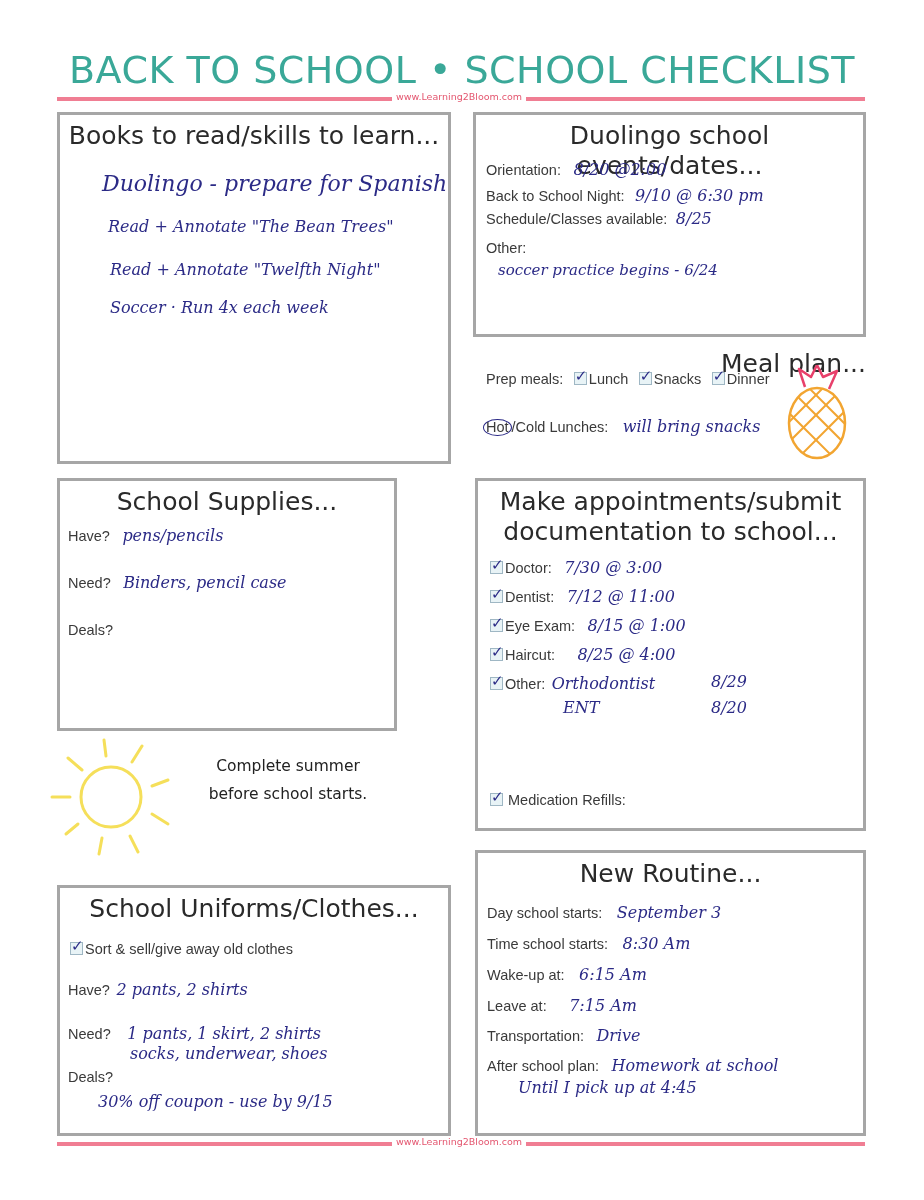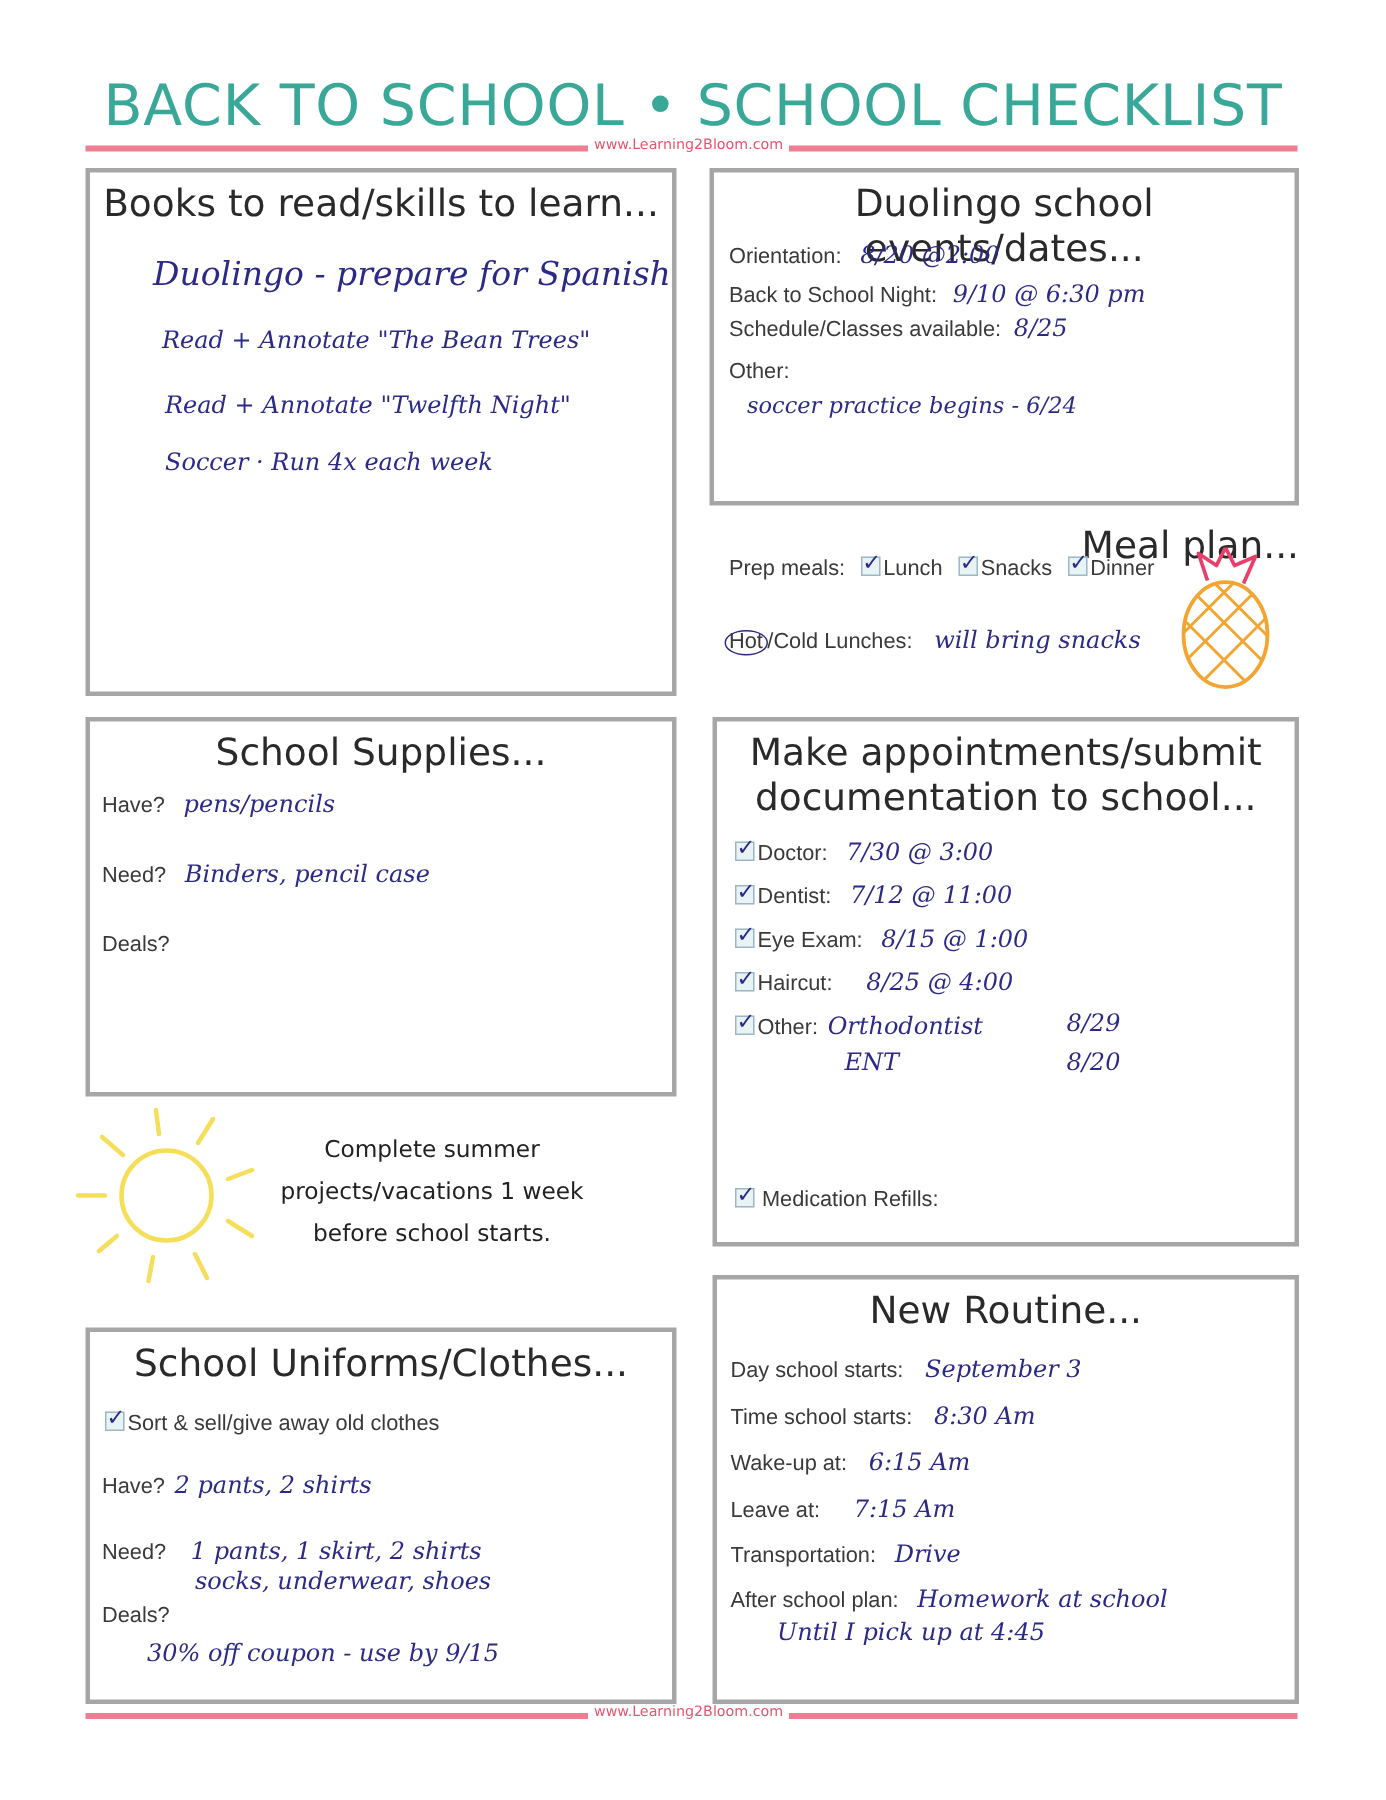--- a/index.html
+++ b/index.html
@@ -106,21 +106,21 @@
         <line x1="80" y1="60" x2="30" y2="110"></line>
     </g>
     <defs>
         <clipPath id="pc">
           <ellipse cx="36" cy="58" rx="28" ry="35"></ellipse>
         </clipPath>
       </defs>
   </svg>
 </div>
 
-<div class="box" style="left:57px;top:478px;width:394px;height:253px;">
+<div class="box" style="left:57px;top:478px;width:340px;height:253px;">
   <div class="box-title">School Supplies...</div>
   <div class="row" style="left:8px;top:45px;">
     <span class="label">Have?</span>
     <span class="hand" style="margin-left:8px;">pens/pencils</span>
   </div>
   <div class="row" style="left:8px;top:92px;">
     <span class="label">Need?</span>
     <span class="hand" style="margin-left:8px;">Binders, pencil case</span>
   </div>
   <div class="row" style="left:8px;top:140px;">
@@ -168,21 +168,20 @@
       <line x1="124" y1="92" x2="108" y2="82"></line>
     <line x1="94" y1="120" x2="86" y2="104"></line>
       <line x1="55" y1="122" x2="58" y2="106"></line>
     <line x1="22" y1="102" x2="34" y2="92"></line>
       <line x1="8" y1="65" x2="26" y2="65"></line>
     <line x1="24" y1="26" x2="38" y2="38"></line>
   </g>
 </svg>
 <div class="sun-note">
   <div>Complete summer</div>
-  <div>projects/vacations 1 week</div>
   <div>before school starts.</div>
 </div>
 
 <div class="box" style="left:57px;top:885px;width:394px;height:251px;">
   <div class="box-title">School Uniforms/Clothes...</div>
   <div class="row" style="left:10px;top:52px;">
     <span class="cb checked"></span><span class="label">Sort &amp; sell/give away old clothes</span>
   </div>
   <div class="row" style="left:8px;top:92px;">
     <span class="label">Have?</span>

